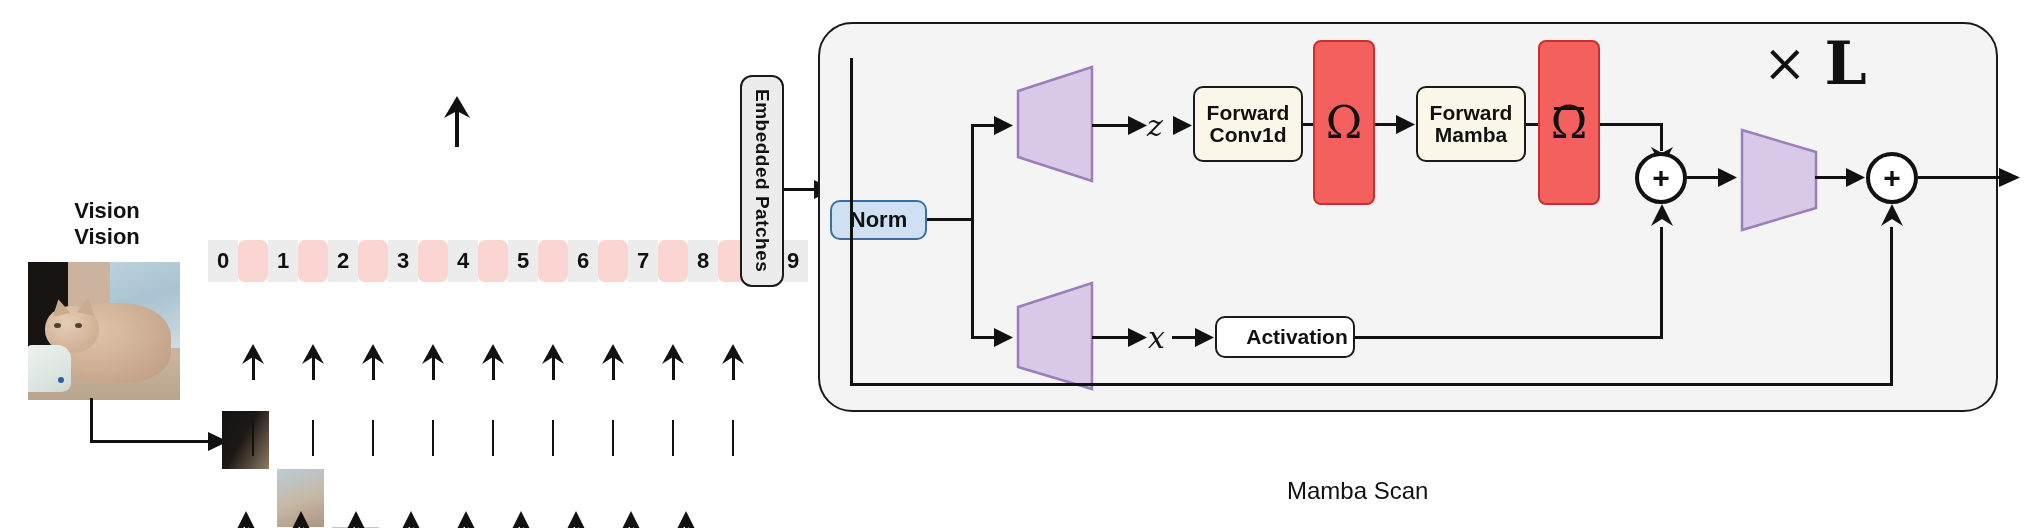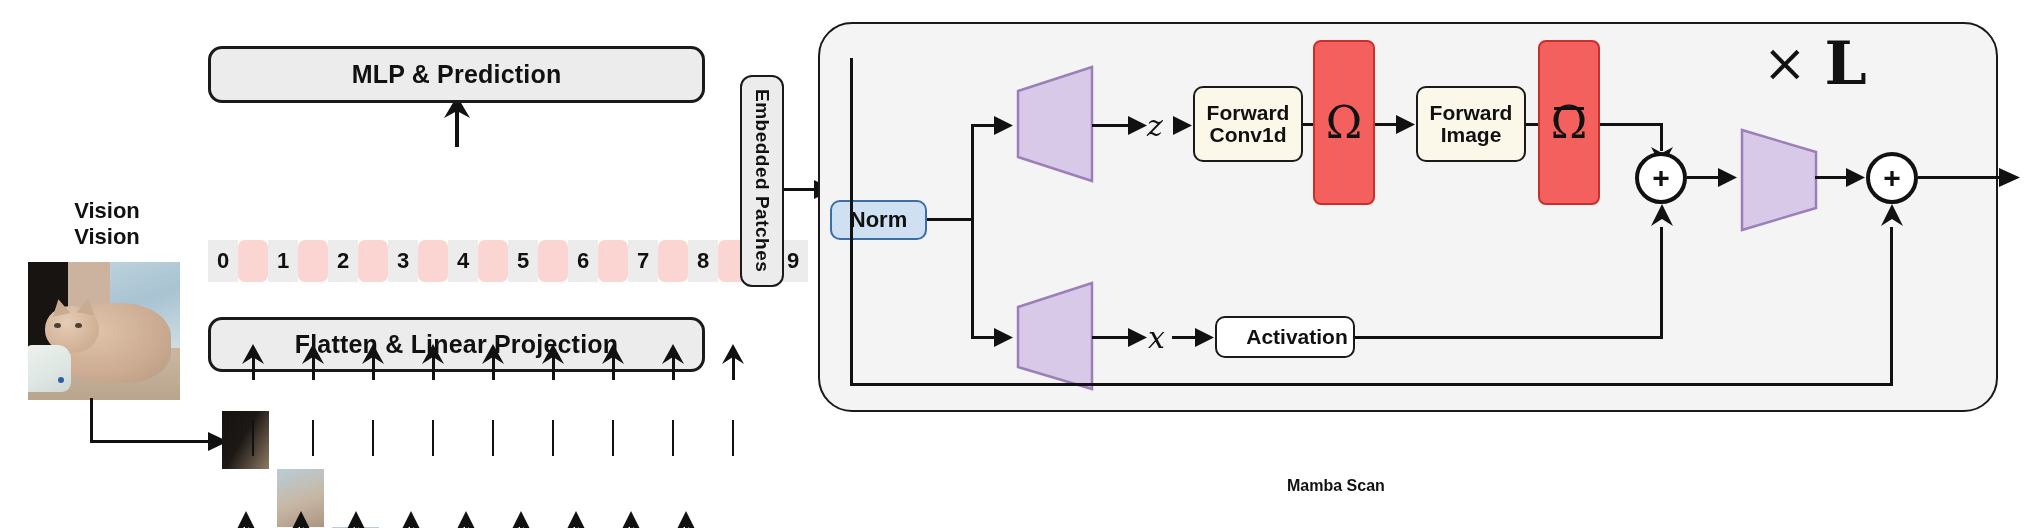--- a/index.html
+++ b/index.html
@@ -77,21 +77,21 @@
 
   
   .mathsym{
     font-family:"DejaVu Serif","Liberation Serif",serif;font-style:italic;
     font-size:30px;color:#111;
   }
   .bigx{font-family:"DejaVu Serif","Liberation Serif",serif;font-size:52px;color:#111;font-weight:300;}
   .bigL{font-family:"DejaVu Serif","Liberation Serif",serif;font-size:60px;color:#111;font-weight:700;}
 
   
-  .caption{font-weight:bold;font-size:16px;color:#111;}
+  .caption{font-weight:normal;font-size:24px;color:#111;}
   .sidelabel{font-weight:bold;font-size:22px;color:#111;text-align:center;line-height:1.2;}
 
   
   .watermark{
     color:#d8d8d8;font-size:52px;font-weight:bold;white-space:nowrap;
     font-family:"DejaVu Sans","Liberation Sans",sans-serif;
     user-select:none;
   }
 
   
@@ -189,21 +189,20 @@
       <div class="abs vline" style="left:630px;top:381px;width:3px;height:30px;"></div>
       <svg class="abs" style="left:619px;top:373px;" width="24" height="26" viewBox="0 0 24 26">
         <polygon points="12,0 23,22 12,15 1,22" fill="#111"></polygon>
       </svg>
       <div class="abs vline" style="left:685px;top:381px;width:3px;height:30px;"></div>
       <svg class="abs" style="left:674px;top:373px;" width="24" height="26" viewBox="0 0 24 26">
         <polygon points="12,0 23,22 12,15 1,22" fill="#111"></polygon>
       </svg>
     </div>
 
-  <div class="abs greybox" style="left:208px;top:317px;width:497px;height:55px;font-size:25px;">Flatten &amp; Linear Projection</div>
 
   <div class="abs" id="token-down-lines">
       <div class="abs vline" style="left:252px;top:282px;width:2px;height:36px;"></div>
       <div class="abs vline" style="left:312px;top:282px;width:2px;height:36px;"></div>
       <div class="abs vline" style="left:372px;top:282px;width:2px;height:36px;"></div>
       <div class="abs vline" style="left:432px;top:282px;width:2px;height:36px;"></div>
       <div class="abs vline" style="left:492px;top:282px;width:2px;height:36px;"></div>
       <div class="abs vline" style="left:552px;top:282px;width:2px;height:36px;"></div>
       <div class="abs vline" style="left:612px;top:282px;width:2px;height:36px;"></div>
       <div class="abs vline" style="left:672px;top:282px;width:2px;height:36px;"></div>
@@ -271,21 +270,20 @@
         <polygon points="12,0 23,20 12,13 1,20" fill="#111"></polygon>
       </svg>
     </div>
 
 
   <div class="abs vline" style="left:455px;top:103px;width:4px;height:44px;"></div>
   <svg class="abs" style="left:443px;top:96px;" width="28" height="26" viewBox="0 0 28 26">
     <polygon points="14,0 27,22 14,15 1,22" fill="#111"></polygon>
   </svg>
 
-  <div class="abs greybox" style="left:208px;top:46px;width:497px;height:57px;font-size:25px;">MLP &amp; Prediction</div>
 
   <div class="abs vlabel" style="left:740px;top:75px;width:44px;height:212px;">
     <span>Embedded Patches</span>
   </div>
 
   <div class="abs hline" style="left:784px;top:188px;width:36px;height:3px;"></div>
   <svg class="abs" style="left:814px;top:179px;" width="22" height="22" viewBox="0 0 22 22">
     <polygon points="0,1 19,10.5 0,20" fill="#111"></polygon>
   </svg>
 
@@ -329,21 +327,21 @@
     <span class="glyph">Ω</span>
   </div>
 
   <div class="abs hline" style="left:1375px;top:123px;width:26px;height:3px;"></div>
   <svg class="abs" style="left:1396px;top:114px;" width="22" height="22" viewBox="0 0 22 22">
     <polygon points="0,1 19,10.5 0,20" fill="#111"></polygon>
   </svg>
 
   <div class="abs node cream" style="left:1416px;top:86px;width:110px;height:76px;font-size:21px;">
     <div>Forward</div>
-    <div>Image</div>
+    <div>Mamba</div>
   </div>
 
   <div class="abs hline" style="left:1526px;top:123px;width:18px;height:3px;"></div>
 
   <div class="abs node red" style="left:1538px;top:40px;width:62px;height:165px;">
     <span class="glyph bar">Ω</span>
   </div>
 
   <div class="abs hline" style="left:1600px;top:123px;width:63px;height:3px;"></div>
   <div class="abs vline" style="left:1660px;top:123px;width:3px;height:28px;"></div>

